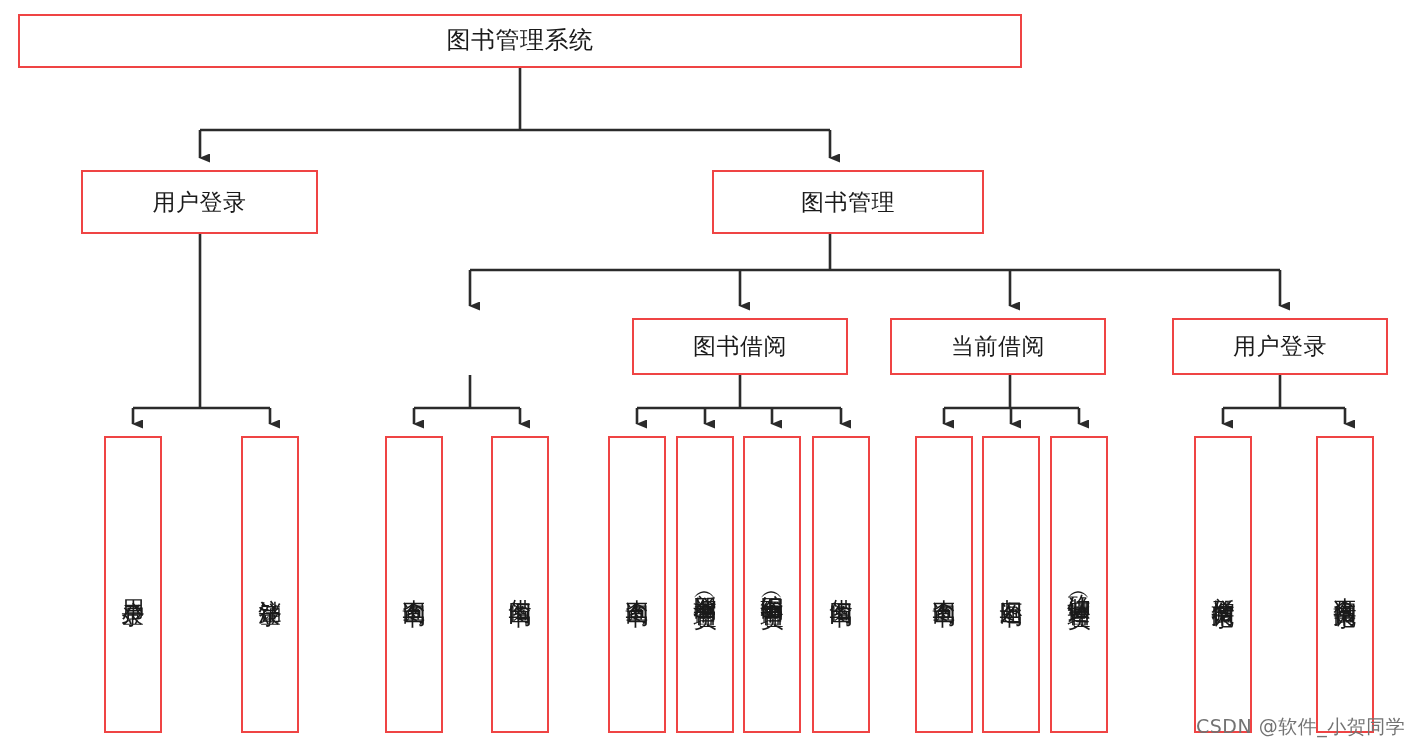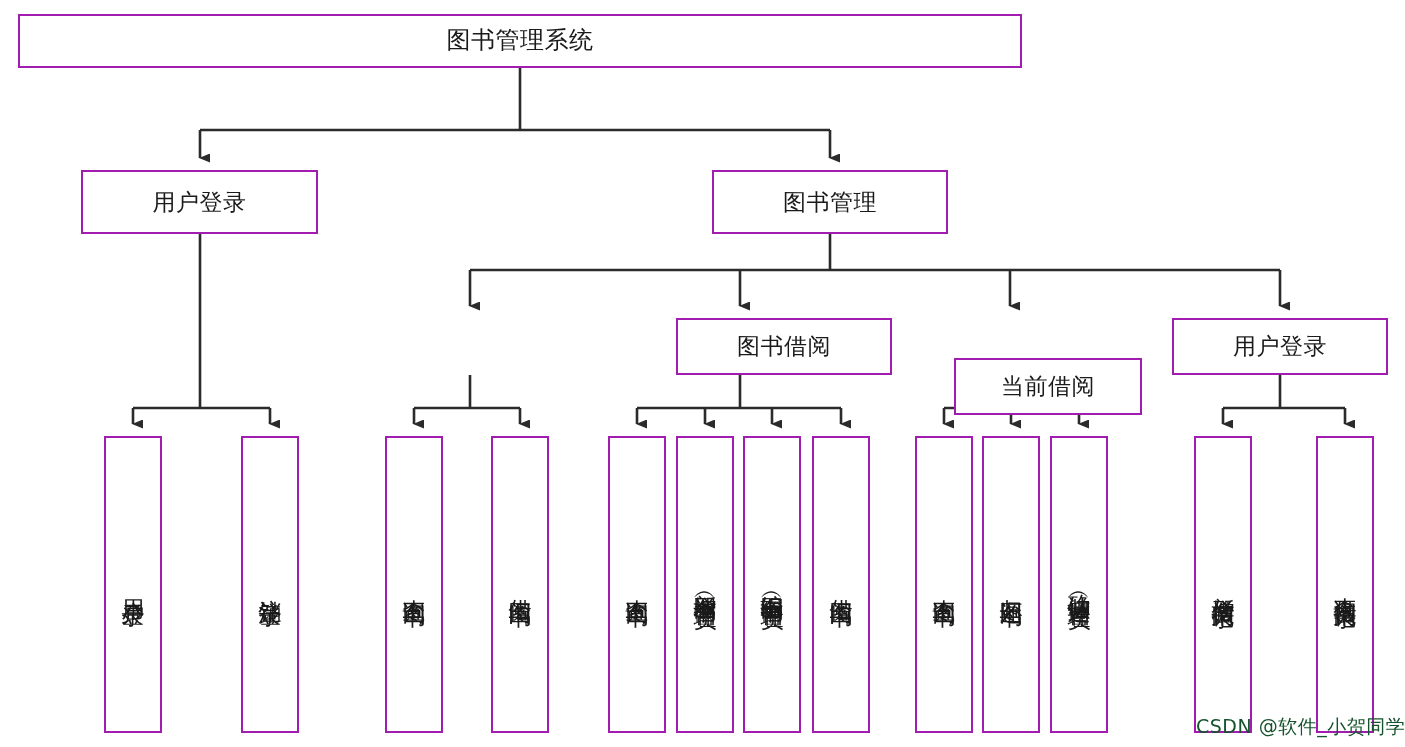--- a/index.html
+++ b/index.html
@@ -22,21 +22,21 @@
     position: absolute;
     left: 0;
     top: 0;
     width: 1405px;
     height: 747px;
   }
   .node-box {
     position: absolute;
     box-sizing: border-box;
     background: #ffffff;
-    border: 2px solid #a21caf;
+    border: 2px solid #ef4444;
     display: flex;
     align-items: center;
     justify-content: center;
     overflow: hidden;
   }
   .node-label {
     color: #1a1a1a;
     line-height: 1.08;
     text-align: center;
     white-space: nowrap;
@@ -50,21 +50,21 @@
   }
   .node-vertical .node-label {
     writing-mode: vertical-rl;
     text-orientation: upright;
     font-size: 23px;
     letter-spacing: 2px;
     line-height: 1;
   }
   .watermark {
     position: absolute;
-    color: #14532d;
+    color: #737373;
     font-size: 19px;
     white-space: nowrap;
     letter-spacing: 0.5px;
     pointer-events: none;
   }
 </style>
 </head>
 <body>
 
 <div id="diagram-canvas">
@@ -121,30 +121,30 @@
   </svg>
 
   <div class="node-box node-root node-horizontal" style="left:18px; top:14px; width:1004px; height:54px;">
     <span class="node-label">图书管理系统</span>
   </div>
 
   <div class="node-box node-horizontal" style="left:81px; top:170px; width:237px; height:64px;">
     <span class="node-label">用户登录</span>
   </div>
 
-  <div class="node-box node-horizontal" style="left:712px; top:170px; width:236px; height:64px;">
+  <div class="node-box node-horizontal" style="left:712px; top:170px; width:272px; height:64px;">
     <span class="node-label">图书管理</span>
   </div>
 
 
-  <div class="node-box node-horizontal" style="left:632px; top:318px; width:216px; height:57px;margin-left:44px;">
+  <div class="node-box node-horizontal" style="left:632px; top:318px; width:216px; height:57px;">
     <span class="node-label">图书借阅</span>
   </div>
 
-  <div class="node-box node-horizontal" style="left:954px; top:318px; width:188px; height:57px;margin-top:40px;">
+  <div class="node-box node-horizontal" style="left:890px; top:318px; width:216px; height:57px;">
     <span class="node-label">当前借阅</span>
   </div>
 
   <div class="node-box node-horizontal" style="left:1172px; top:318px; width:216px; height:57px;">
     <span class="node-label">用户登录</span>
   </div>
 
   <div class="node-box node-vertical" style="left:104px; top:436px; width:58px; height:297px;">
     <span class="node-label">用户登录</span>
   </div>

